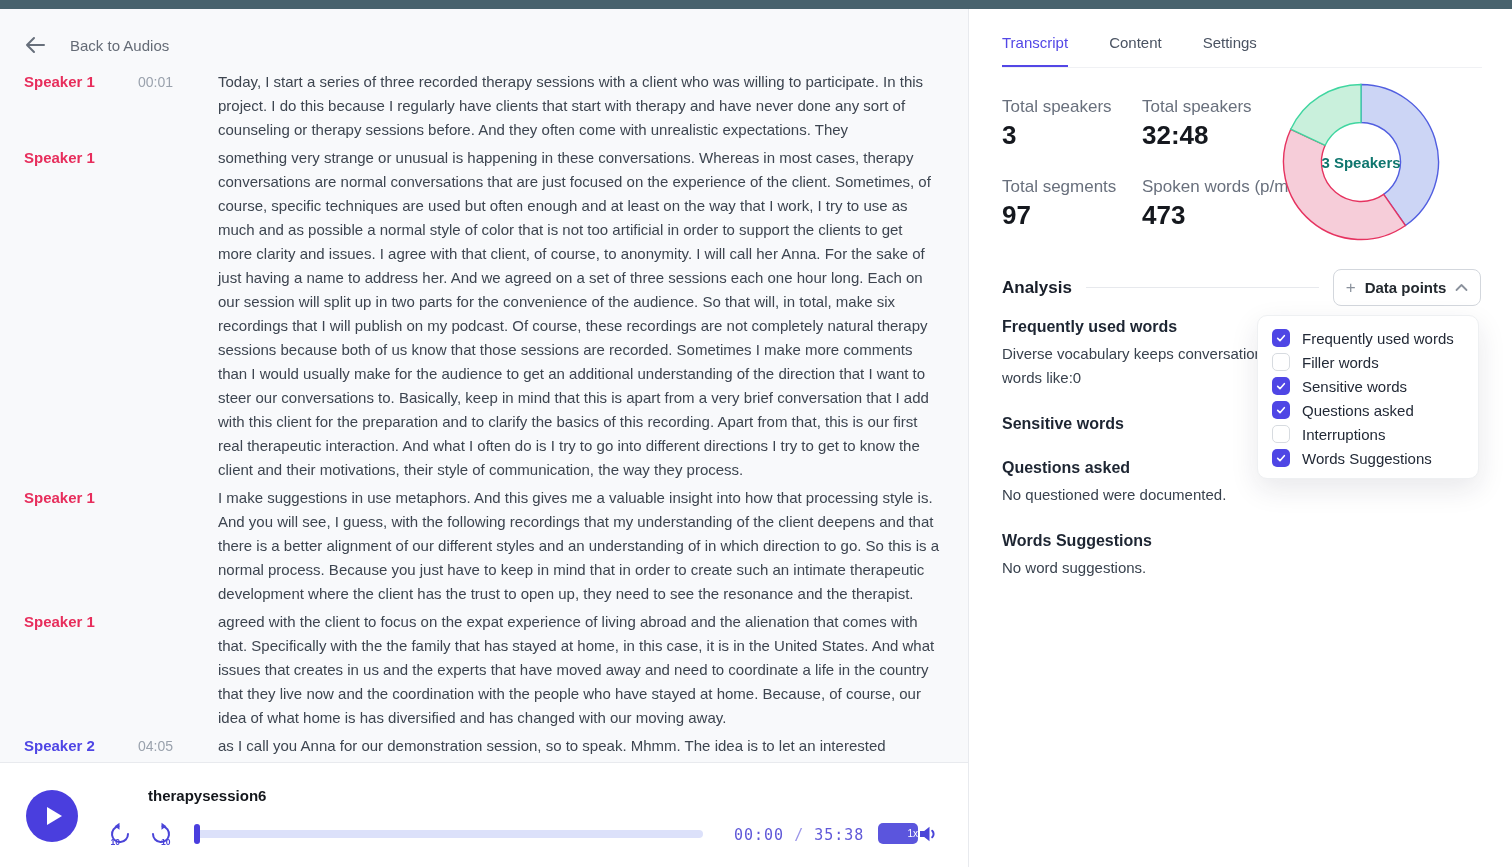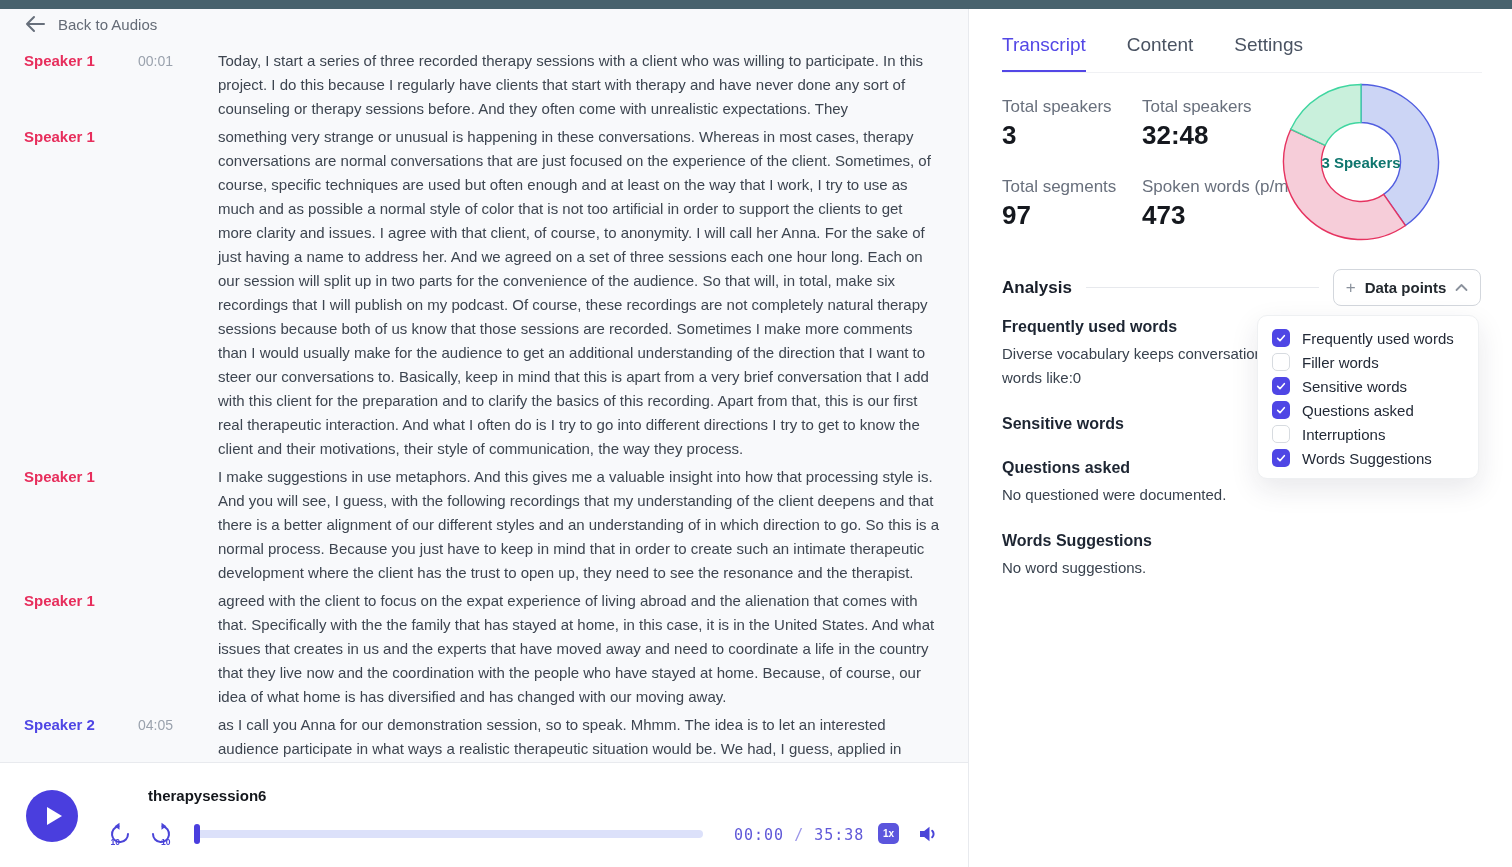--- a/index.html
+++ b/index.html
@@ -6,21 +6,21 @@
   html,body { width:1512px; height:867px; }
   body {
     position:relative; overflow:hidden; background:#fff;
     font-family:"Liberation Sans", sans-serif; color:#3d4550;
   }
   
   #topbar { position:absolute; left:0; top:0; width:1512px; height:9px; background:#48626d; }
 
   
   #left-panel { position:absolute; left:0; top:9px; width:968px; height:858px; background:#f8f9fb; overflow:hidden; }
-  .back-row { display:flex; align-items:center; gap:12px; padding:5px 0 0 24px; color:#646b76;text-align:right; }
+  .back-row { display:flex; align-items:center; gap:24px; padding:26px 0 0 24px; color:#646b76;text-align:right; }
   .back-row svg { display:block; }
   .back-label { font-size:15px; color:#646b76; }
   #transcript { margin-top:15px; padding:0 28px 0 24px; }
   .segment { display:grid; grid-template-columns:114px 80px 1fr; margin-bottom:4px; }
   .seg-speaker { font-size:15px; font-weight:700; line-height:24px; }
   .seg-speaker.s1 { color:#e72e5c; }
   .seg-speaker.s2 { color:#4f46e5; }
   .seg-time { font-size:14px; color:#9aa2ad; line-height:24px; }
   .seg-text { font-size:15px; line-height:24px; color:#3d4550; }
 
@@ -28,27 +28,27 @@
   #player { position:absolute; left:0; top:762px; width:968px; height:105px; background:#fff; border-top:1px solid #e8eaee; z-index:6; }
   #play-btn { position:absolute; left:26px; top:27px; width:52px; height:52px; border-radius:50%; background:#4a3ede; border:none; cursor:pointer; display:flex; align-items:center; justify-content:center; }
   #play-tri { width:0; height:0; border-left:15px solid #fff; border-top:9px solid transparent; border-bottom:9px solid transparent; margin-left:4px; }
   #player-title { position:absolute; left:106px; top:24px; font-size:15px; font-weight:700; color:#14171c;margin-left:42px; }
   .skip-btn { position:absolute; top:59px; width:24px; height:24px; background:none; border:none; cursor:pointer; padding:0; }
   #skip-back { left:108px; } #skip-fwd { left:149px; }
   #seek { position:absolute; left:196px; top:67px; width:507px; height:8px; border-radius:4px; background:#dce1fa; cursor:pointer; }
   #seek-handle { position:absolute; left:-2px; top:-6px; width:6px; height:20px; border-radius:3px; background:#4a3ede; }
   #time { position:absolute; left:734px; top:63px; font-family:"DejaVu Sans Mono", monospace; font-size:15px; color:#5f58d8; letter-spacing:1px; }
   #time .sep { color:#9a95e8; }
-  #speed-btn { position:absolute; left:878px; top:60px; width:21px; height:21px; border:none; border-radius:5px; background:#5b55dd; color:#fff; font-size:10px; font-weight:700; cursor:pointer; font-family:"Liberation Sans", sans-serif; }
+  #speed-btn { position:absolute; left:878px; top:60px; width:40px; height:21px; border:none; border-radius:5px; background:#5b55dd; color:#fff; font-size:10px; font-weight:400; cursor:pointer; font-family:"Liberation Sans", sans-serif;text-align:right; }
   #volume-btn { position:absolute; left:916px; top:59px; width:24px; height:24px; background:none; border:none; cursor:pointer; padding:0; }
 
   
   #right-panel { position:absolute; left:968px; top:9px; width:544px; height:858px; background:#fff; border-left:1px solid #e8eaee; }
   #tabs { position:absolute; left:33px; top:17px; right:30px; border-bottom:1px solid #f0f1f4; display:flex; }
-  .tab { font-size:19px; color:#4a5362; padding:8px 0 14px 0; margin-right:41px; cursor:pointer; border-bottom:2px solid transparent; }
+  .tab { font-size:15px; color:#4a5362; padding:8px 0 14px 0; margin-right:41px; cursor:pointer; border-bottom:2px solid transparent; }
   .tab.active { color:#5347e6; border-bottom-color:#5347e6; }
   #stats { position:absolute; left:33px; top:88px; display:grid; grid-template-columns:140px 170px; grid-auto-rows:80px; }
   .stat-label { font-size:17px; color:#69707d; }
   .stat-value { font-size:26px; font-weight:700; color:#15181e; margin-top:3px; }
   #donut-wrap { position:absolute; left:313px; top:74px; width:158px; height:158px; }
   #donut-label { position:absolute; left:0; top:0; width:158px; height:158px; display:flex; align-items:center; justify-content:center; font-size:15px; font-weight:700; color:#0f766e; }
   #analysis-header { position:absolute; left:33px; top:260px; right:31px; height:37px; display:flex; align-items:center; }
   #analysis-title { font-size:17px; font-weight:700; color:#171d28;text-align:center; }
   #analysis-divider { flex:1; height:1px; background:#e7e9ed; margin:0 14px; }
   #datapoints-btn { height:37px; width:148px; background:#fff; border:1px solid #d3d7dd; border-radius:8px; display:flex; align-items:center; justify-content:center; gap:9px; cursor:pointer; font-family:"Liberation Sans", sans-serif; }

